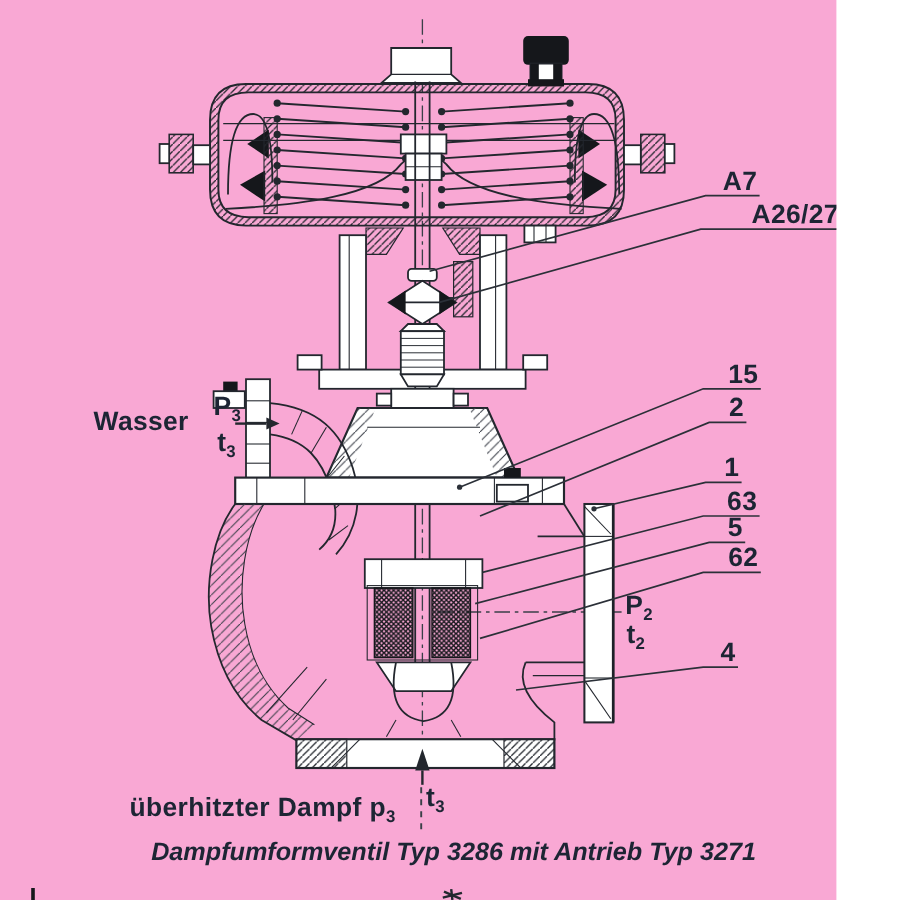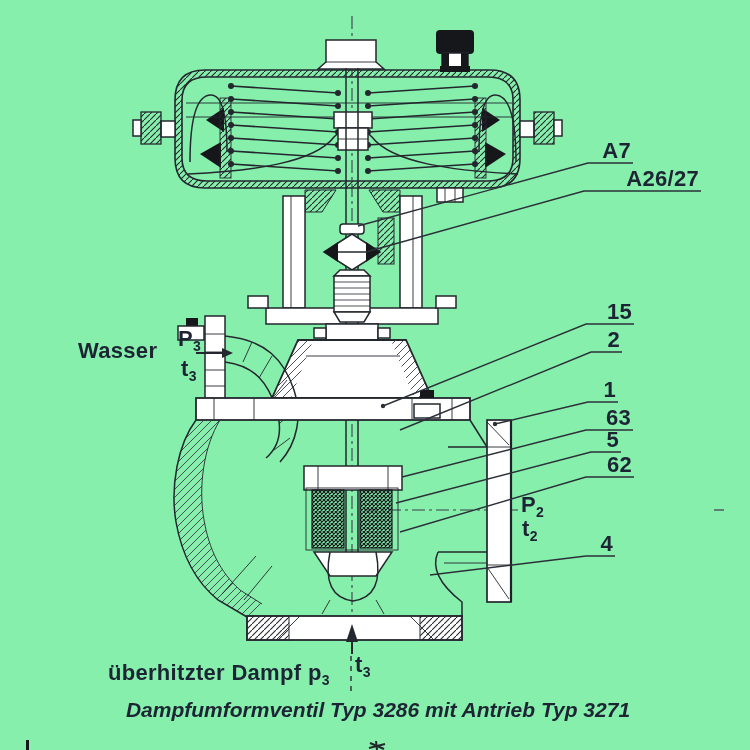--- a/index.html
+++ b/index.html
@@ -1,16 +1,16 @@
 <!DOCTYPE html>
 <html><head>
 <meta charset="utf-8">
 <style>
   html,body{margin:0;padding:0;background:#ffffff;}
-  .page{position:relative;width:750px;height:750px;background:#86efac;overflow:hidden;
+  .page{position:relative;width:697px;height:750px;background:#f9a8d4;overflow:hidden;
         font-family:"Liberation Sans",sans-serif;}
   svg{display:block;}
   .ln{stroke:#23272e;fill:none;stroke-width:1.5;}
   .thin{stroke:#23272e;fill:none;stroke-width:0.9;}
   .thick{stroke:#1d2128;fill:none;stroke-width:2.2;}
   .leader{stroke:#2b3038;fill:none;stroke-width:1.4;}
   .dark{fill:#15171b;stroke:none;}
   .whitefill{fill:#ffffff;stroke:#23272e;stroke-width:1.5;}
   .cl{stroke:#3a3f48;stroke-width:1.1;fill:none;stroke-dasharray:13 4 3 4;}
   text{fill:#1d2534;font-family:"Liberation Sans",sans-serif;font-weight:bold;}

